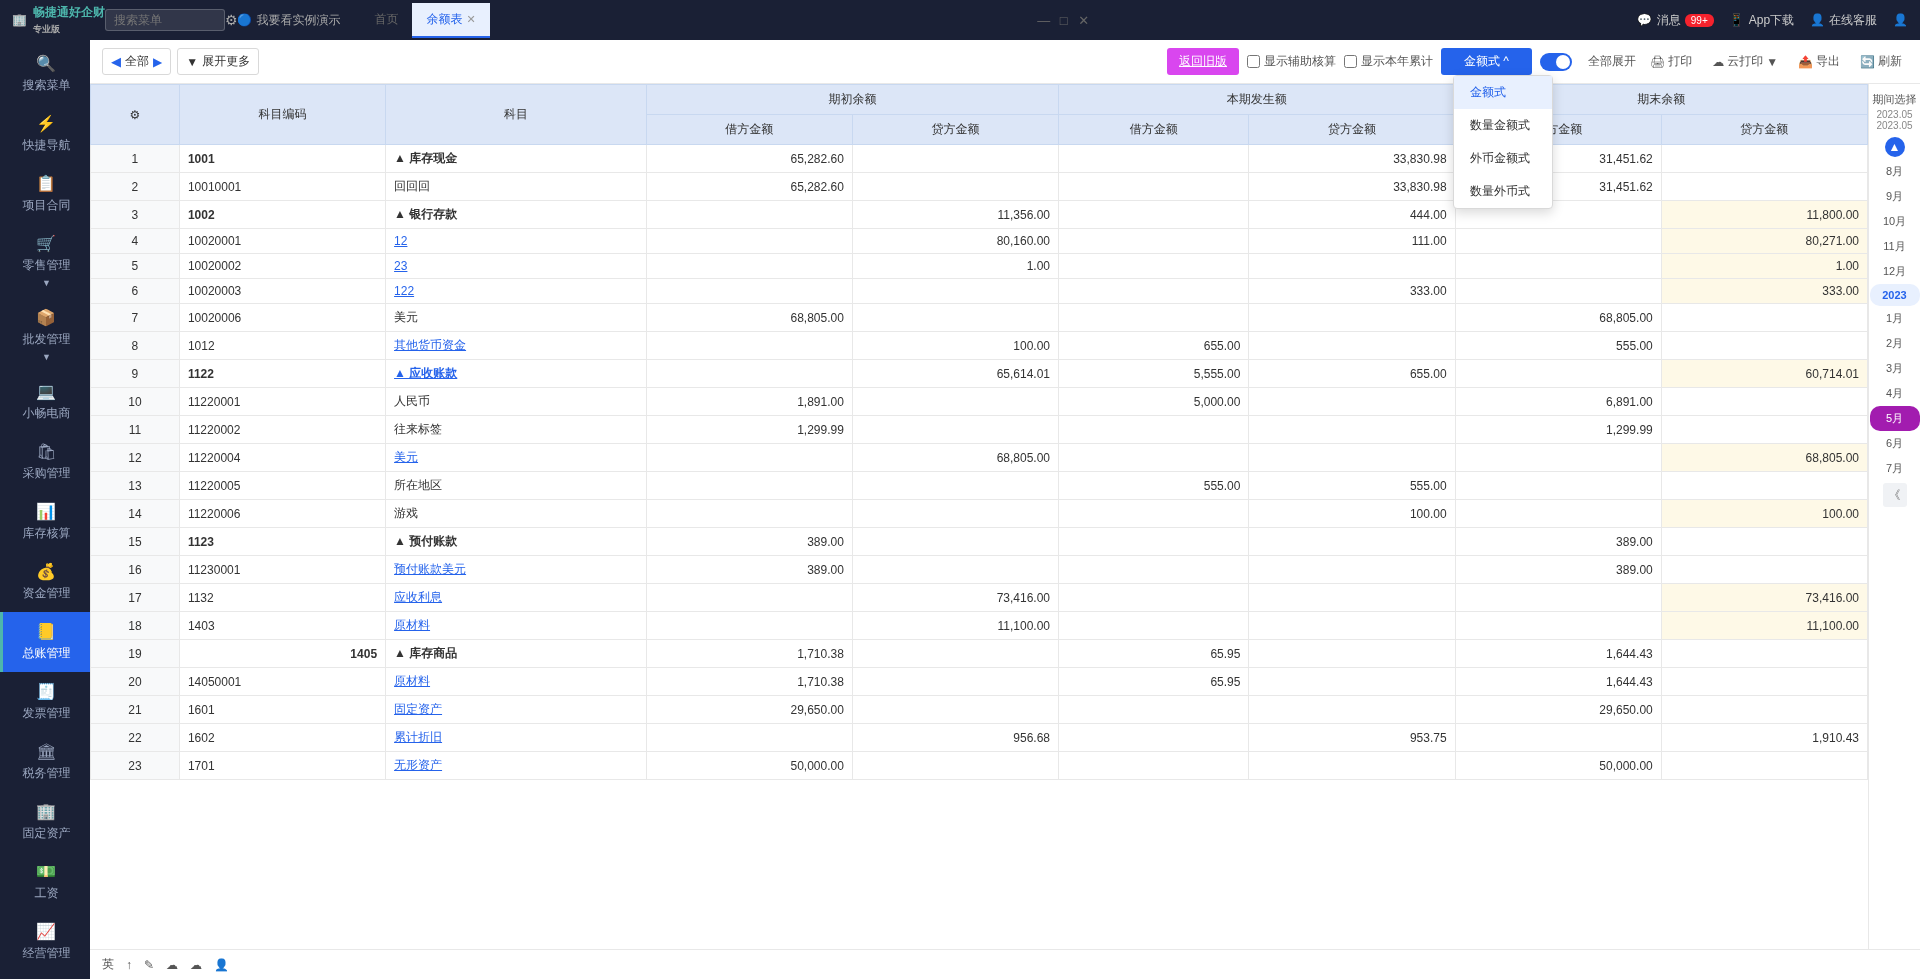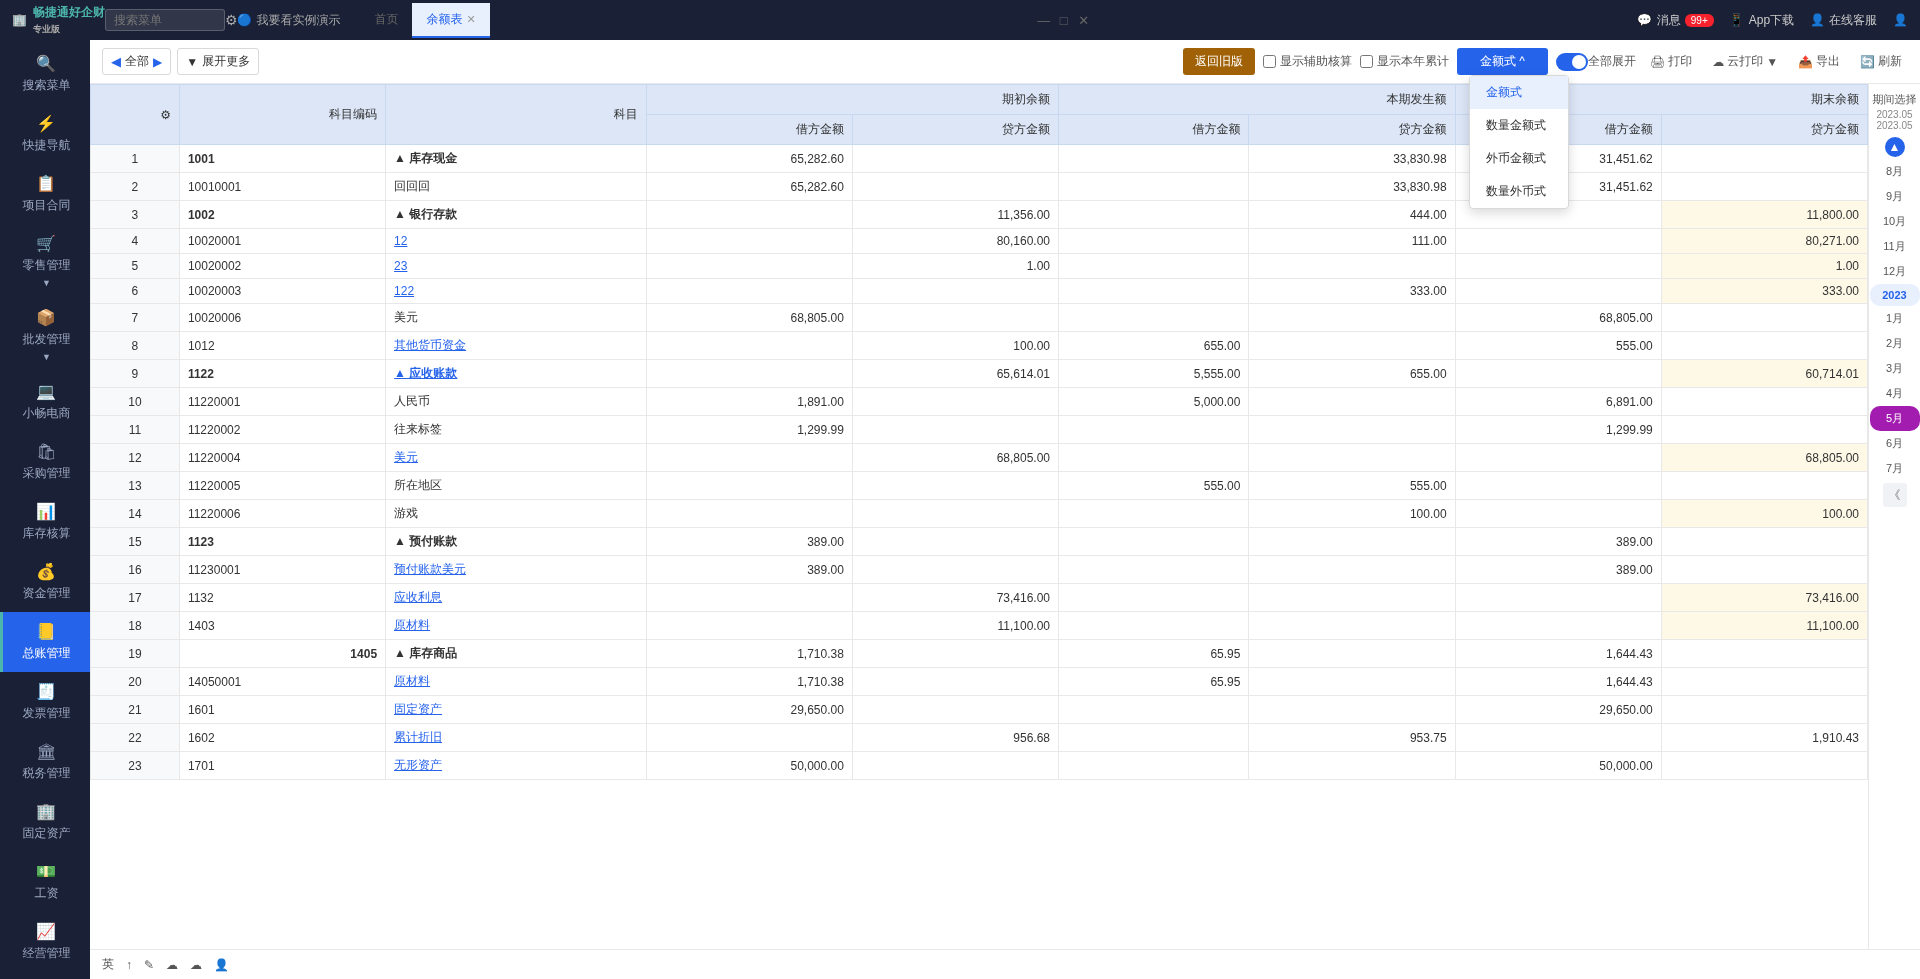--- a/index.html
+++ b/index.html
@@ -96,50 +96,50 @@
       border: 1px solid #d9d9d9;
       border-radius: 3px;
       padding: 4px 8px;
       cursor: pointer;
       display: flex;
       align-items: center;
       gap: 4px;
       color: #333;
     }
     .toolbar-right { margin-left: auto; display: flex; align-items: center; gap: 8px; }
-    .back-btn { background: #a16207; color: #fff; border: none; border-radius: 3px; padding: 5px 12px; cursor: pointer; font-size: 12px; }
+    .back-btn { background: #d946ef; color: #fff; border: none; border-radius: 3px; padding: 5px 12px; cursor: pointer; font-size: 12px; text-decoration: underline; }
     .checkbox-group { display: flex; align-items: center; gap: 4px; color: #555; }
     .checkbox-group input { margin: 0; }
     .format-btn {
       background: #2563eb;
       color: #fff;
       border: none;
       border-radius: 3px;
       padding: 5px 23px;
       cursor: pointer;
       font-size: 12px;
       display: flex;
       align-items: center;
       gap: 4px;
       position: relative;
     }
-    .toggle-switch { display: flex; align-items: center; gap: 0; color: #555; }
+    .toggle-switch { display: flex; align-items: center; gap: 16px; color: #555; }
     .switch { width: 32px; height: 18px; background: #2563eb; border-radius: 9px; position: relative; cursor: pointer; }
     .switch-knob { width: 14px; height: 14px; background: #fff; border-radius: 50%; position: absolute; top: 2px; right: 2px; }
     .icon-btn { display: flex; align-items: center; gap: 3px; color: #555; cursor: pointer; padding: 4px 6px; border-radius: 3px; }
 
     
     .table-container { flex: 1; display: flex; overflow: hidden; }
     .table-main { flex: 1; overflow: auto; background: #fff; }
     .data-table { width: 100%; border-collapse: collapse; font-size: 12px; }
     .data-table th {
       background: #dce6f7;
       border: 1px solid #c8d8f0;
       padding: 6px 8px;
-      text-align: right;
+      text-align: center;
       color: #333;
       font-weight: 500;
       position: sticky;
       top: 0;
       z-index: 2;
     }
     .data-table td {
       border: 1px solid #e8e8e8;
       padding: 5px 8px;
       color: #333;

